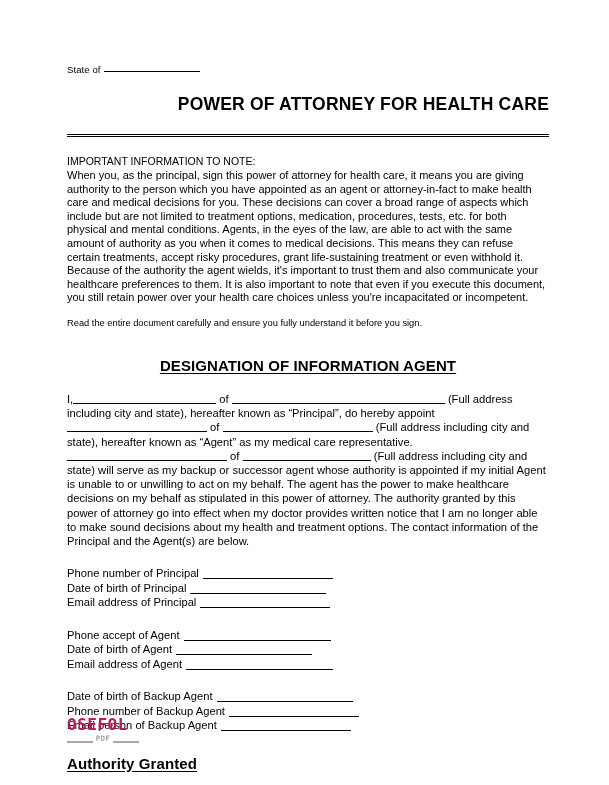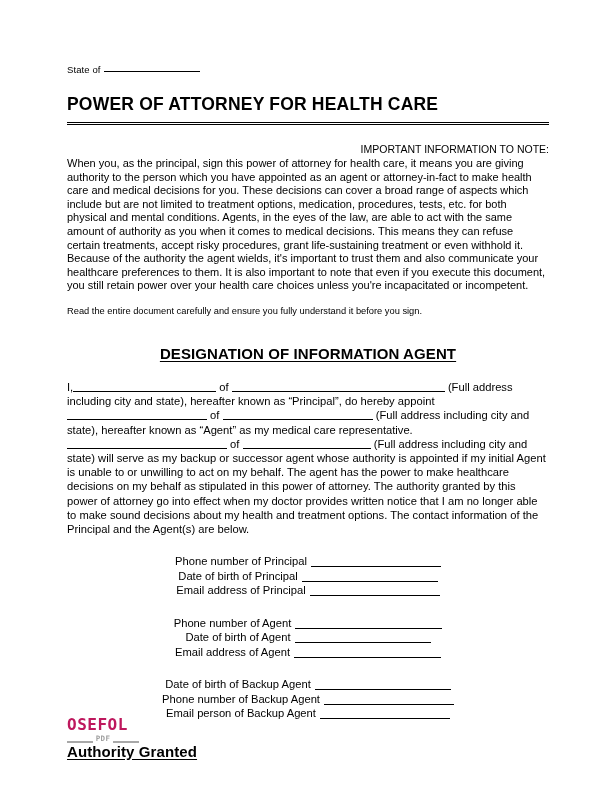--- a/index.html
+++ b/index.html
@@ -62,34 +62,33 @@
     border-bottom: 1.4px solid #000;
     height: 10px;
     margin-left: 3px;
     vertical-align: 1px;
   }
 
   
   .doc-title {
     font-size: 17.5px;
     font-weight: bold;
-    text-align: left;
+    text-align: right;
     letter-spacing: 0.2px;
     line-height: 21px;
-    padding-bottom: 7px;
+    padding-bottom: 19px;
     border-bottom: 3px double #000;
     margin-bottom: 17px;
   }
 
   
   .note-heading {
     font-size: 10.5px;
     line-height: 14px;
     margin-bottom: 1px;
-    text-align: right;
   }
   .note-body {
     font-size: 11px;
     line-height: 13.6px;
     text-align: left;
   }
   .note-footer {
     font-size: 9.3px;
     line-height: 13px;
     margin-top: 12px;
@@ -131,21 +130,20 @@
   .ib-w1 { width: 143px; }
   .ib-w2 { width: 213px; }
   .ib-w3 { width: 140px; }
   .ib-w4 { width: 150px; }
   .ib-w5 { width: 160px; }
   .ib-w6 { width: 128px; }
 
   
   .contact-group {
     margin-top: 18px;
-    text-align: center;
   }
   .contact-row {
     font-size: 11.2px;
     line-height: 14.5px;
     white-space: nowrap;
     display: block;
   }
   .contact-row .label {
     display: inline-block;
   }
@@ -220,21 +218,21 @@
 
     <div class="desig-para"><span>I,</span><span class="ib ib-w1"></span> <span>of</span> <span class="ib ib-w2"></span> <span>(Full address including city and state), hereafter known as “Principal”, do hereby appoint</span> <span class="ib ib-w3"></span> <span>of</span> <span class="ib ib-w4"></span> <span>(Full address including city and state), hereafter known as “Agent” as my medical care representative.</span> <span class="ib ib-w5"></span> <span>of</span> <span class="ib ib-w6"></span> <span>(Full address including city and state) will serve as my backup or successor agent whose authority is appointed if my initial Agent is unable to or unwilling to act on my behalf. The agent has the power to make healthcare decisions on my behalf as stipulated in this power of attorney. The authority granted by this power of attorney go into effect when my doctor provides written notice that I am no longer able to make sound decisions about my health and treatment options. The contact information of the Principal and the Agent(s) are below.</span></div>
 
     <div class="contact-group">
       <div class="contact-row"><span class="label">Phone number of Principal</span><span class="rule rule-a"></span></div>
       <div class="contact-row"><span class="label">Date of birth of Principal</span><span class="rule rule-b"></span></div>
       <div class="contact-row"><span class="label">Email address of Principal</span><span class="rule rule-a"></span></div>
     </div>
 
     <div class="contact-group">
-      <div class="contact-row"><span class="label">Phone number of Agent</span><span class="rule rule-c"></span></div>
+      <div class="contact-row"><span class="label">Phone accept of Agent</span><span class="rule rule-c"></span></div>
       <div class="contact-row"><span class="label">Date of birth of Agent</span><span class="rule rule-b"></span></div>
       <div class="contact-row"><span class="label">Email address of Agent</span><span class="rule rule-c"></span></div>
     </div>
 
     <div class="contact-group">
       <div class="contact-row"><span class="label">Date of birth of Backup Agent</span><span class="rule rule-b"></span></div>
       <div class="contact-row"><span class="label">Phone number of Backup Agent</span><span class="rule rule-a"></span></div>
       <div class="contact-row"><span class="label">Email person of Backup Agent</span><span class="rule rule-a"></span></div>
     </div>
 

